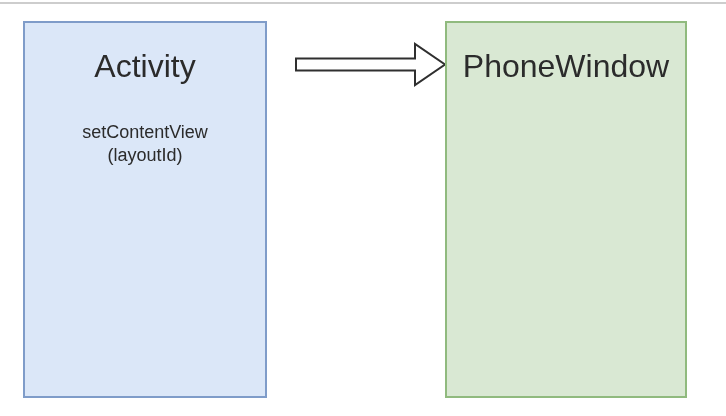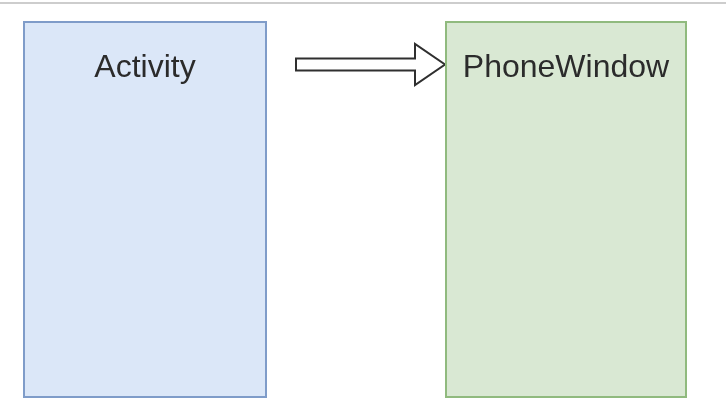--- a/index.html
+++ b/index.html
@@ -73,20 +73,24 @@
 </style>
 </head>
 <body>
 
 <div class="stage">
 
   <div class="top-edge"></div>
 
   <div class="node node-activity">
     <div class="node-title">Activity</div>
+    <div class="node-method">
+      <div>setContentView</div>
+      <div>(layoutId)</div>
+    </div>
   </div>
 
   <svg class="flow-arrow" viewBox="0 0 152 45" xmlns="http://www.w3.org/2000/svg">
     <polygon points="1,16.5 120,16.5 120,2 150,22.5 120,43 120,28.5 1,28.5" fill="#ffffff" stroke="#2f2f2f" stroke-width="2" stroke-linejoin="miter"></polygon>
   </svg>
 
   <div class="node node-phonewindow">
     <div class="node-title">PhoneWindow</div>
   </div>
 

